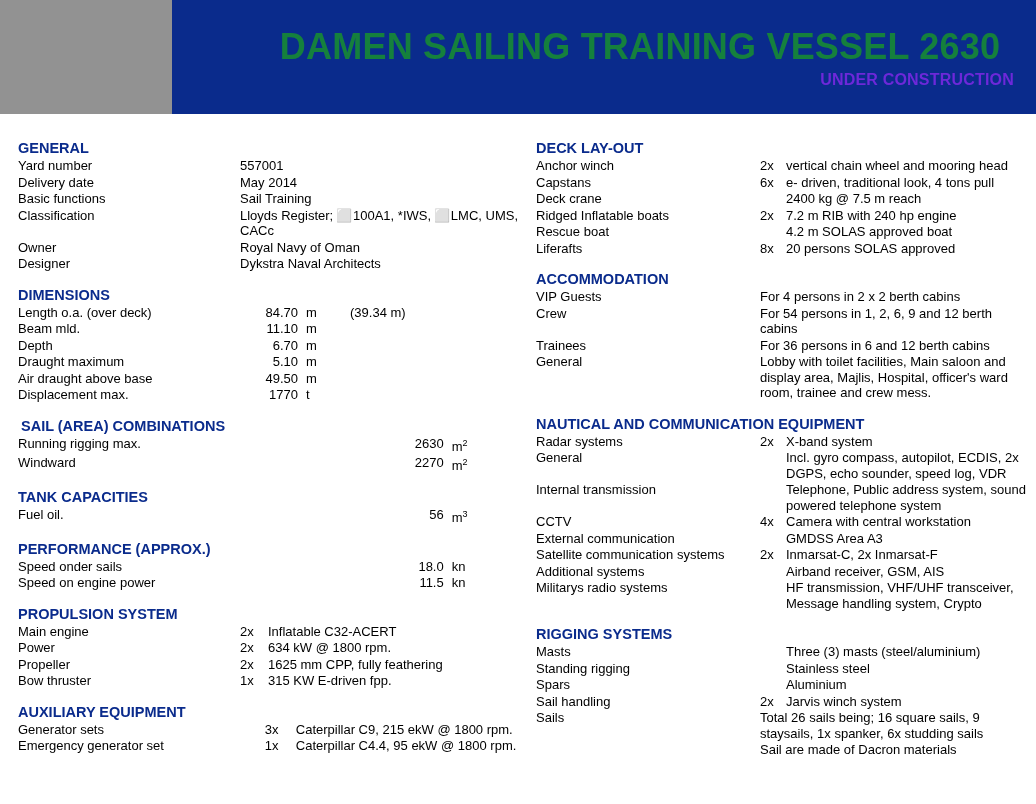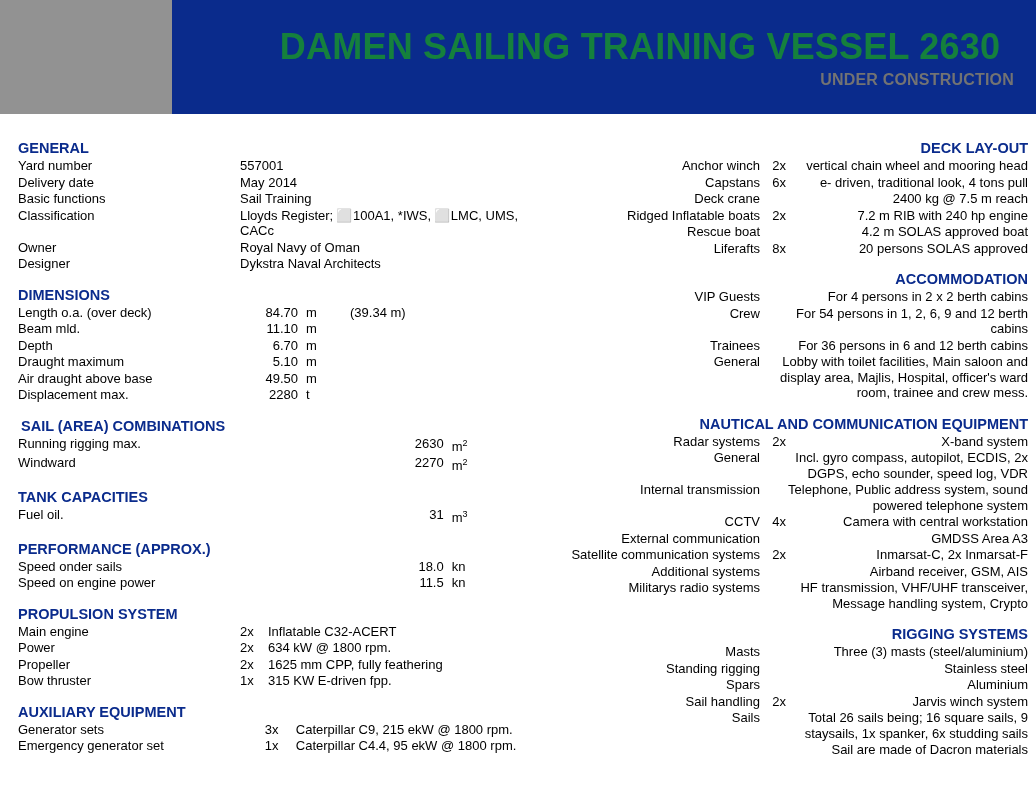--- a/index.html
+++ b/index.html
@@ -48,32 +48,32 @@
     text-align: center;
     color: #15803d;
     font-size: 36px;
     font-weight: bold;
     letter-spacing: 0.2px;
     padding-left: 48px;
   }
   .header-sub {
     position: absolute;
     right: 22px; top: 71px;
-    color: #737373;
+    color: #6d28d9;
     font-size: 16px;
     font-weight: bold;
     letter-spacing: 0.2px;
   }
   
   .col {
     position: absolute;
     top: 140px;
   }
   .col-left  { left: 18px;  width: 500px; }
-  .col-right { left: 536px; width: 492px; text-align: right; }
+  .col-right { left: 536px; width: 492px; }
 
   .section { margin-bottom: 0; }
   .section-title {
     color: #0a2b8c;
     font-weight: bold;
     font-size: 14.5px;
     margin-bottom: 2px;
   }
   .spacer-sm { height: 14px; }
 
@@ -180,21 +180,21 @@
           <td class="val-extra"></td>
         </tr>
         <tr>
           <td class="lbl">Air draught above base</td>
           <td class="val-num">49.50</td>
           <td class="val-unit">m</td>
           <td class="val-extra"></td>
         </tr>
         <tr>
           <td class="lbl">Displacement max.</td>
-          <td class="val-num">2280</td>
+          <td class="val-num">1770</td>
           <td class="val-unit">t</td>
           <td class="val-extra"></td>
         </tr>
       </tbody>
         </table>
     </div>
 
     <div class="spacer-sm"></div>
 
     <div class="section">
@@ -216,21 +216,21 @@
     </div>
 
     <div class="spacer-sm"></div>
 
     <div class="section">
       <div class="section-title">TANK CAPACITIES</div>
       <table class="spec">
         <tbody>
             <tr>
           <td class="lbl">Fuel oil.</td>
-          <td class="val-num">31</td>
+          <td class="val-num">56</td>
           <td class="val-unit"><span>m</span><sup>3</sup></td>
         </tr>
       </tbody>
         </table>
     </div>
 
     <div class="spacer-sm"></div>
 
     <div class="section">
       <div class="section-title">PERFORMANCE (APPROX.)</div>

